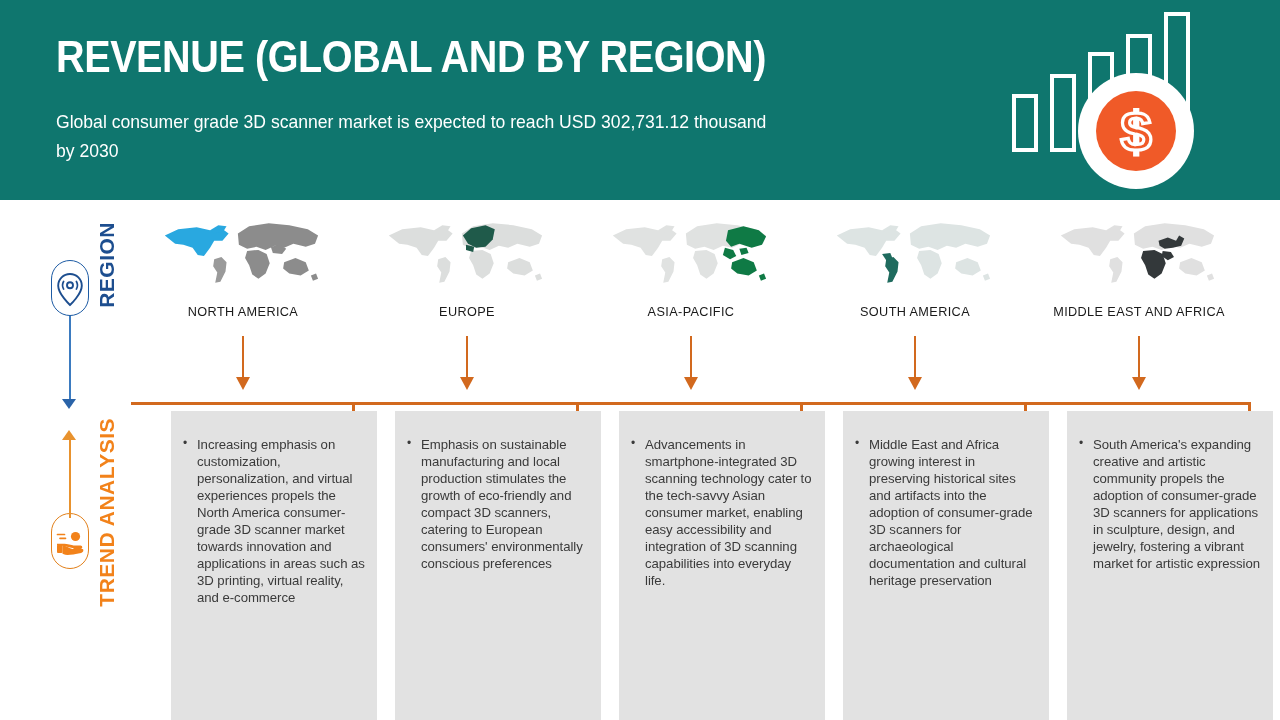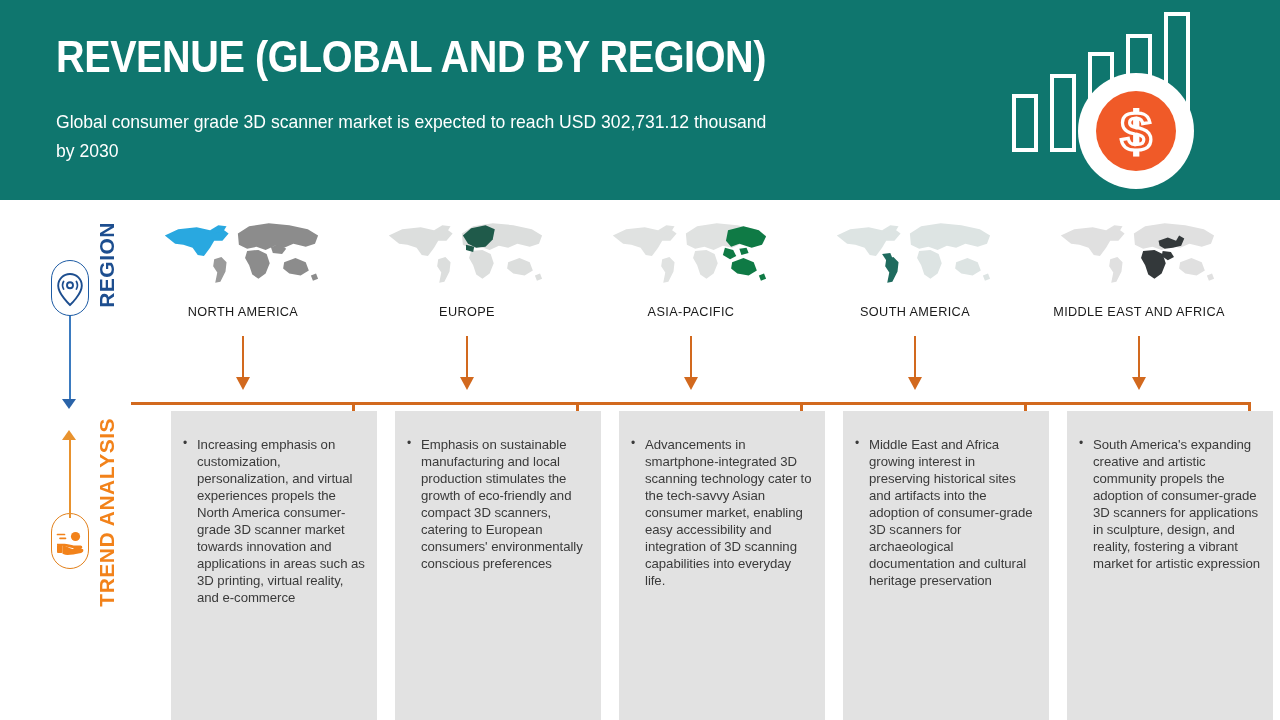--- a/index.html
+++ b/index.html
@@ -330,18 +330,18 @@
         <path d="M198 44 L216 38 L232 44 L238 34 L248 40 L242 54 L226 58 L210 60 L200 54 Z" fill="#33383a"></path>
         <path d="M206 64 L222 66 L228 76 L216 82 L204 74 Z" fill="#33383a"></path>
       </svg>
     </div>
     <div class="region-name">MIDDLE EAST AND AFRICA</div>
     <div class="conn-line"></div>
     <div class="conn-head"></div>
     <div class="bracket"></div>
     <div class="card">
       <ul>
-          <li>South America's expanding creative and artistic community propels the adoption of consumer-grade 3D scanners for applications in sculpture, design, and reality, fostering a vibrant market for artistic expression</li>
+          <li>South America's expanding creative and artistic community propels the adoption of consumer-grade 3D scanners for applications in sculpture, design, and jewelry, fostering a vibrant market for artistic expression</li>
         </ul>
     </div>
   </div>
 
 </div>
 
 </body></html>

